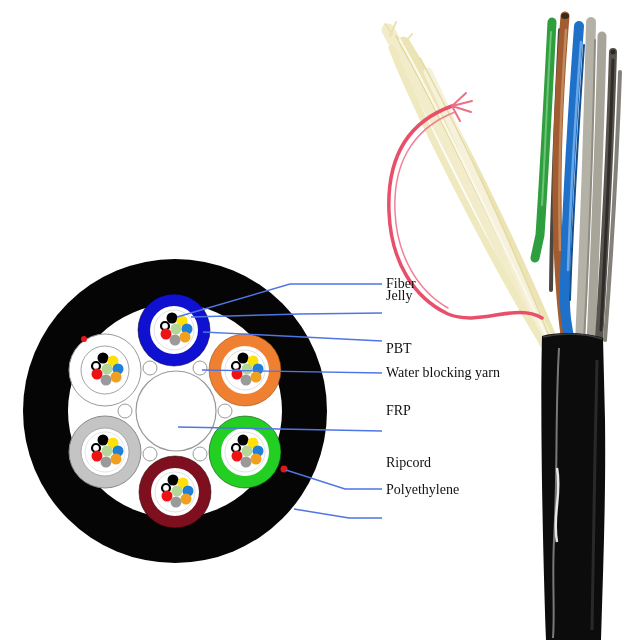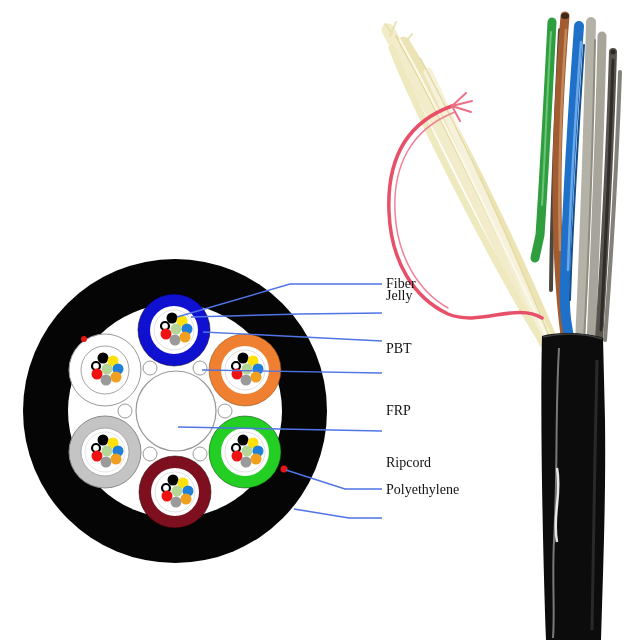--- a/index.html
+++ b/index.html
@@ -142,17 +142,18 @@
     <polyline points="202,370 382,373"></polyline>
     <polyline points="178,427 382,431"></polyline>
     <polyline points="286,470 345,489 382,489"></polyline>
     <polyline points="294,509 349,518 382,518"></polyline>
   </g>
 </svg>
 
 <div class="lbl" style="top:276px">Fiber</div>
 <div class="lbl" style="top:288px">Jelly</div>
 <div class="lbl" style="top:341px">PBT</div>
+<div class="lbl" style="top:365px">Water blocking yarn</div>
 <div class="lbl" style="top:403px">FRP</div>
 <div class="lbl" style="top:455px">Ripcord</div>
 <div class="lbl" style="top:482px">Polyethylene</div>
 
 </div>
 
 </body></html>

